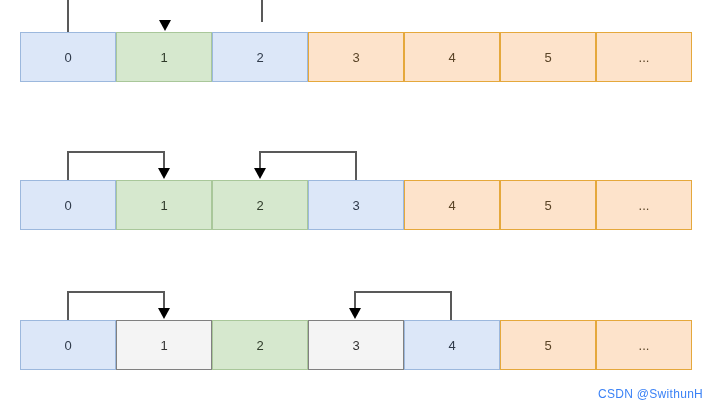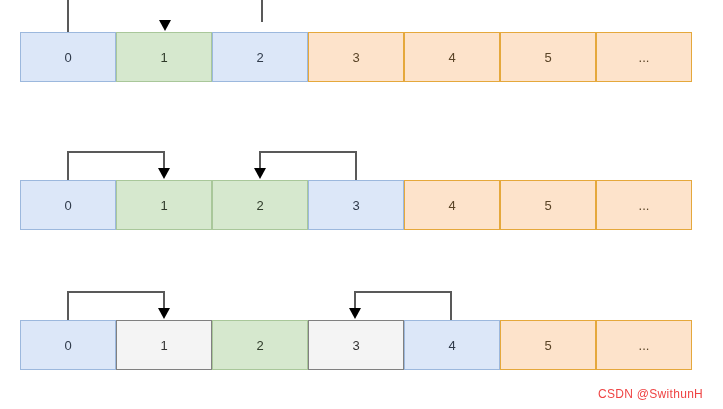--- a/index.html
+++ b/index.html
@@ -69,21 +69,21 @@
     position: absolute;
     left: 0;
     top: 0;
     width: 723px;
     height: 60px;
     pointer-events: none;
   }
   .watermark {
     position: absolute;
     font-size: 12px;
-    color: #ef4444;
+    color: #3b82f6;
     letter-spacing: 0.3px;
     white-space: nowrap;
   }
 </style>
 </head>
 <body>
 
 <div id="diagram-root">
     <div class="row" style="top: 32px;">
       <div class="cells">

